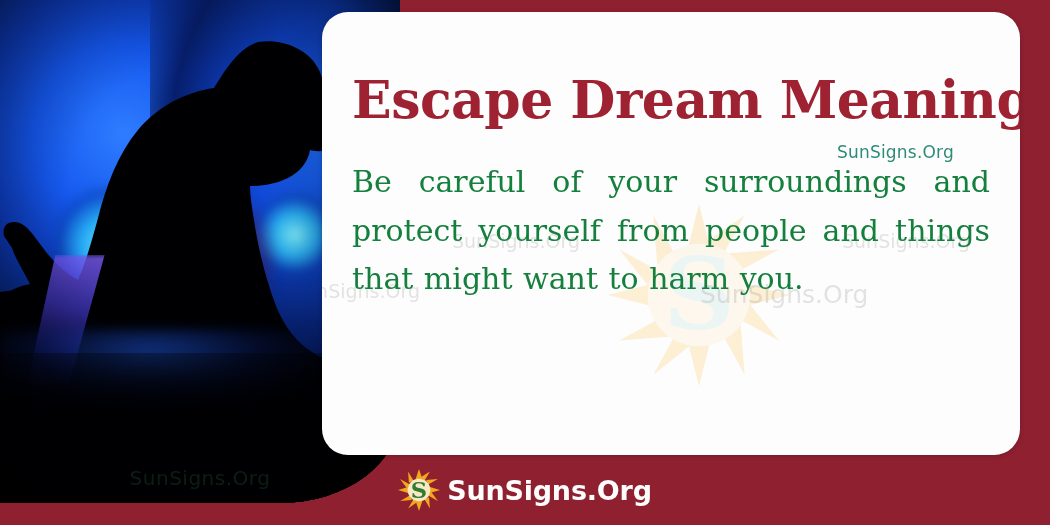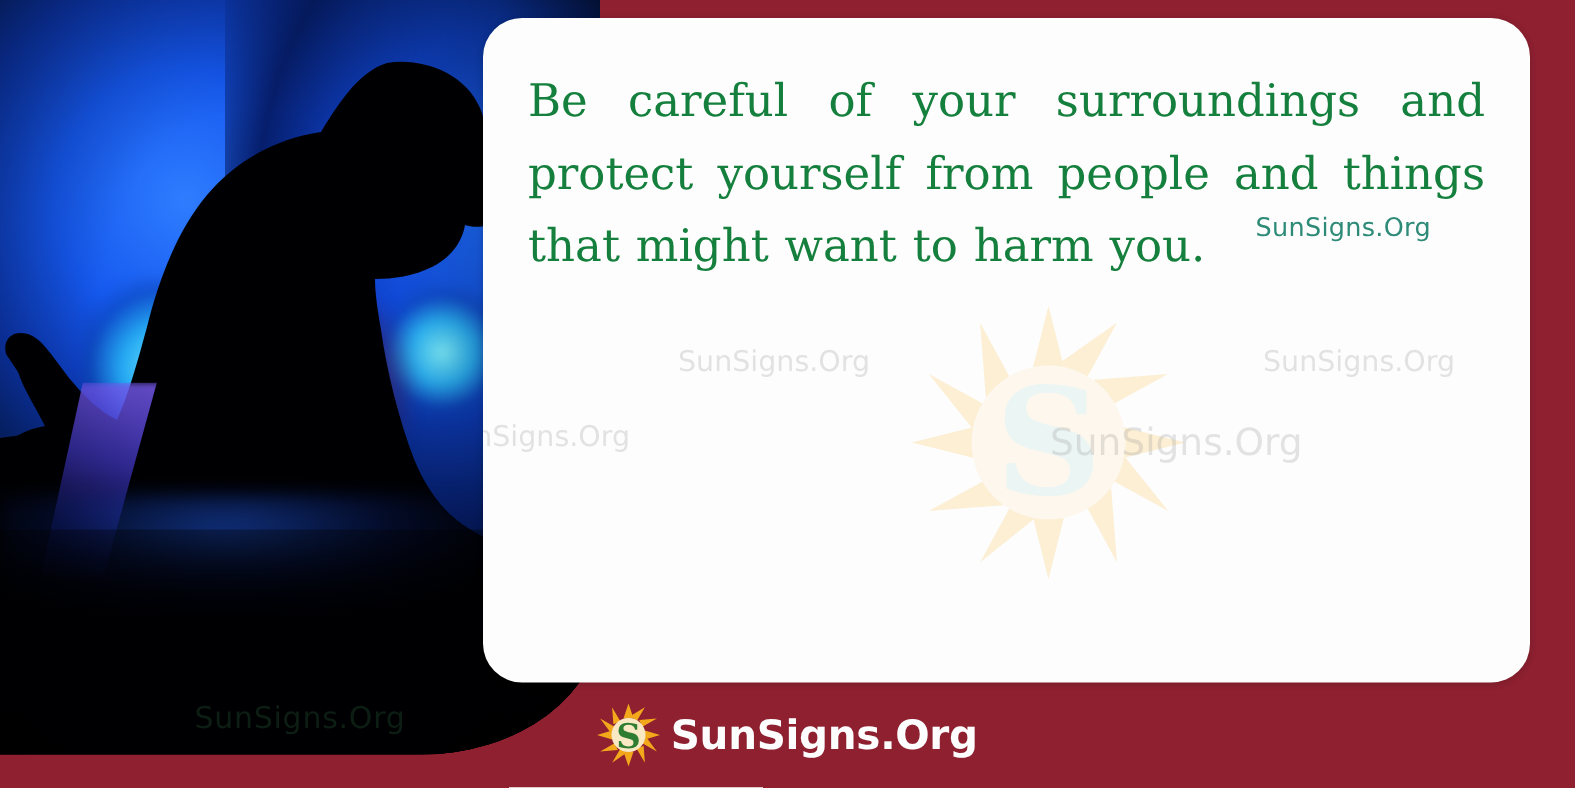--- a/index.html
+++ b/index.html
@@ -327,20 +327,21 @@
         <text x="50" y="68" text-anchor="middle" font-family="DejaVu Serif, serif" font-size="52" font-weight="bold" fill="#a8d5d0">S</text>
       </g>
     </svg>
 
     <div class="wm" style="left:130px; top:218px;">SunSigns.Org</div>
     <div class="wm" style="left:520px; top:218px;">SunSigns.Org</div>
     <div class="wm" style="left:-30px; top:268px;">SunSigns.Org</div>
     <div class="wm" style="left:378px; top:268px; font-size:25px;">SunSigns.Org</div>
 
     <div class="card-content">
+      <h1 class="title">Escape Dream Meaning</h1>
       <p class="body-text">Be careful of your surroundings and protect yourself from people and things that might want to harm you.</p>
     </div>
 
     <div class="title-wm">SunSigns.Org</div>
   </div>
 
   <div class="footer">
     <div class="footer-logo">
       <svg width="42" height="42" viewBox="0 0 100 100">
         <g>

